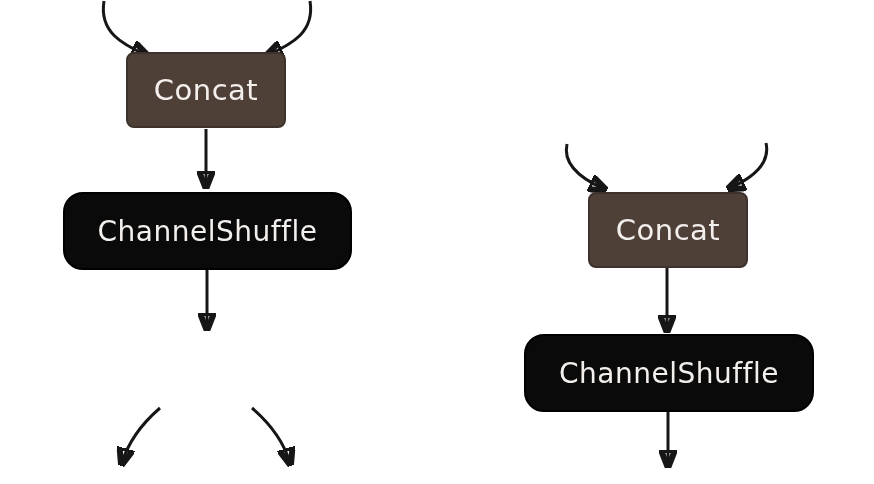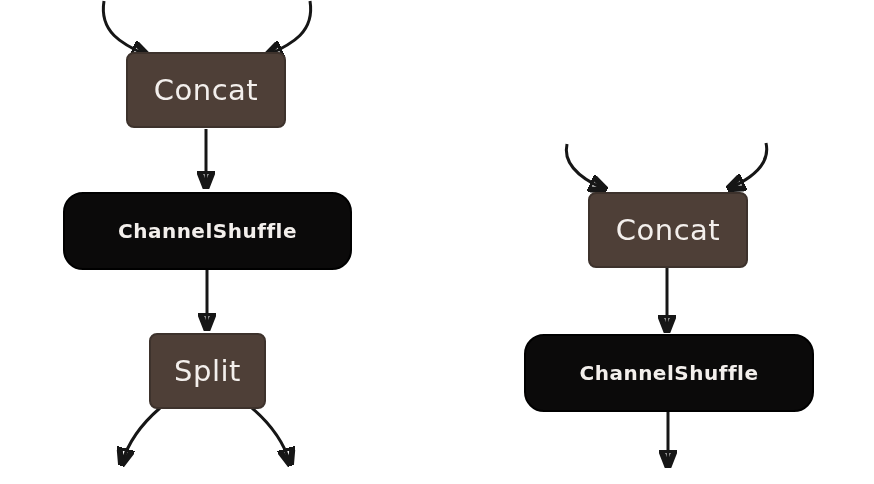--- a/index.html
+++ b/index.html
@@ -44,22 +44,21 @@
   .node.black {
     background: var(--node_black, #0b0a0a);
     border: 2px solid var(--node_black_border, #000000);
     border-radius: 20px;
   }
   .node .label {
     font-size: 29px;
     letter-spacing: 0.5px;
   }
   .node.wide .label {
-    font-size: 20px;
-    font-weight: bold;
+    font-size: 28px;
   }
 </style>
 </head>
 <body>
 
 <div class="canvas">
 
   <svg class="edges" viewBox="0 0 874 484" xmlns="http://www.w3.org/2000/svg">
     <defs>
       <marker id="ah" viewBox="0 0 9 7" refX="7.5" refY="3.5" markerWidth="6" markerHeight="6" orient="auto" markerUnits="strokeWidth">
@@ -81,23 +80,20 @@
   </svg>
 
   <div class="node brown" style="left:126px; top:52px; width:160px; height:76px;">
     <span class="label">Concat</span>
   </div>
 
   <div class="node black wide" style="left:63px; top:192px; width:289px; height:78px;">
     <span class="label">ChannelShuffle</span>
   </div>
 
-  <div class="node brown" style="left:149px; top:333px; width:117px; height:76px;">
-    <span class="label">Split</span>
-  </div>
 
   <div class="node brown" style="left:588px; top:192px; width:160px; height:76px;">
     <span class="label">Concat</span>
   </div>
 
   <div class="node black wide" style="left:524px; top:334px; width:290px; height:78px;">
     <span class="label">ChannelShuffle</span>
   </div>
 
 </div>

